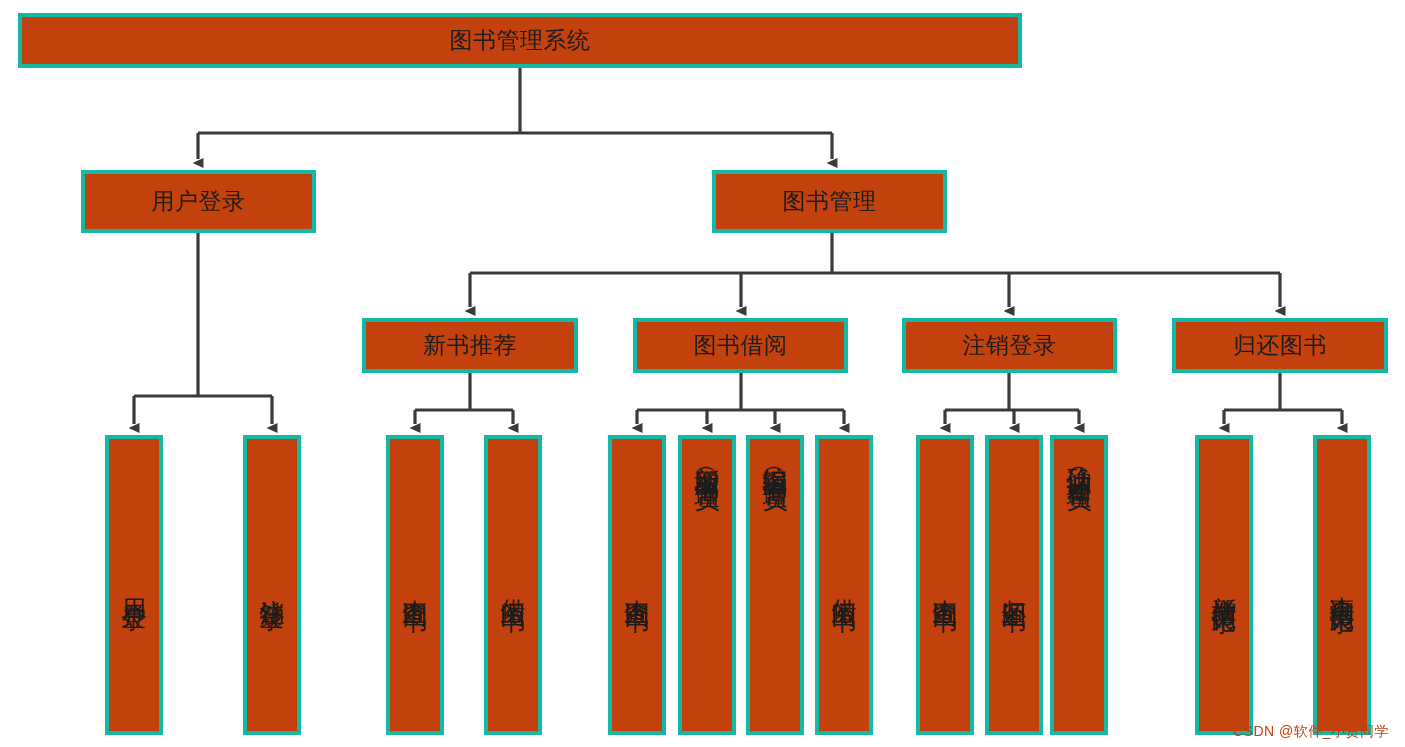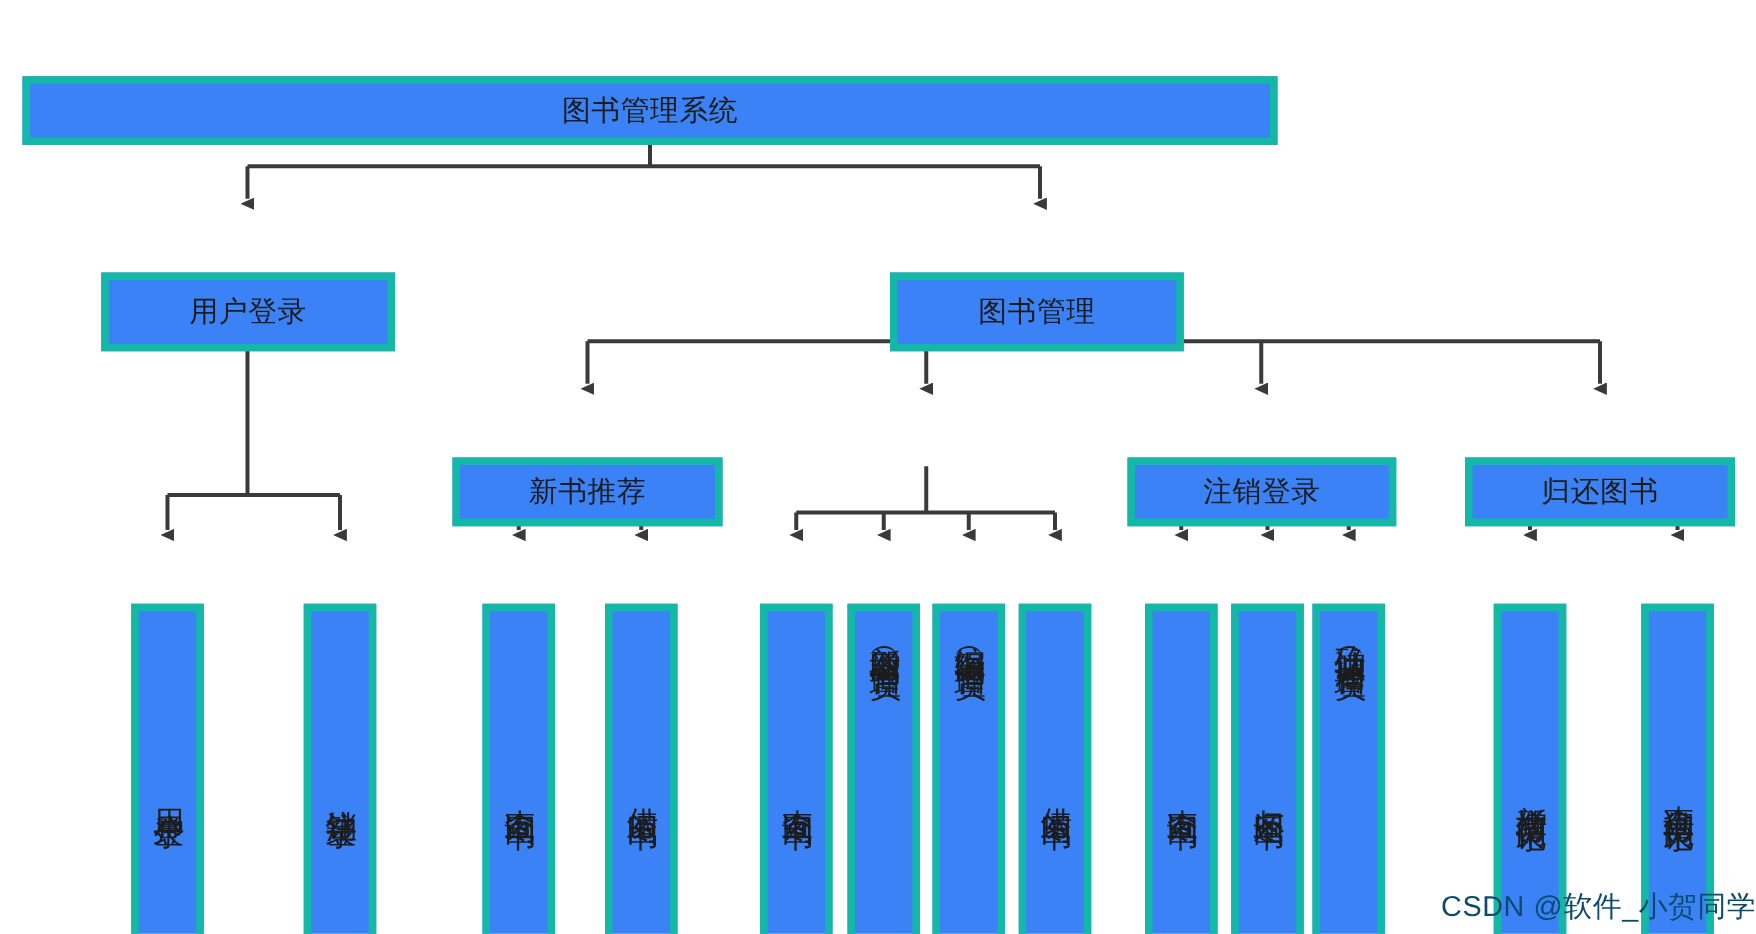--- a/index.html
+++ b/index.html
@@ -23,27 +23,26 @@
     position: absolute;
     left: 0;
     top: 0;
     width: 1405px;
     height: 747px;
     pointer-events: none;
   }
   .node {
     position: absolute;
     box-sizing: border-box;
-    background: #3b82f6;
-    border: 6px solid #14b8a6;
+    background: #c2410c;
+    border: 4px solid #14b8a6;
     display: flex;
     align-items: center;
     justify-content: center;
     overflow: hidden;
-    margin-top: 48px;
   }
   .node-label {
     color: #1c1c1c;
     line-height: 1.18;
     white-space: pre;
     text-align: center;
     letter-spacing: 0.5px;
   }
   .node.horizontal .node-label {
     font-size: 23px;
@@ -59,24 +58,24 @@
     font-size: 25px;
     letter-spacing: 3px;
     line-height: 1;
   }
   .node.vertical.centered {
     align-items: center;
     padding-top: 0;
   }
   .watermark {
     position: absolute;
-    right: 0;
+    right: 16px;
     bottom: 6px;
-    font-size: 23px;
-    color: #0c4a6e;
+    font-size: 14px;
+    color: #c2410c;
     letter-spacing: 0.5px;
     white-space: pre;
   }
 </style>
 </head>
 <body>
 
 <div id="diagram-root">
 
   <svg class="edges" viewBox="0 0 1405 747" xmlns="http://www.w3.org/2000/svg">
@@ -152,20 +151,23 @@
   <div class="node horizontal" id="node-l2-0" style="left: 81px; top: 170px; width: 235px; height: 63px;">
     <span class="node-label">用户登录</span>
   </div>
   <div class="node horizontal" id="node-l2-1" style="left: 712px; top: 170px; width: 235px; height: 63px;">
     <span class="node-label">图书管理</span>
   </div>
 
   <div class="node horizontal" id="node-l3-0" style="left: 362px; top: 318px; width: 216px; height: 55px; align-items: center;">
     <span class="node-label">新书推荐</span>
   </div>
+  <div class="node horizontal" id="node-l3-1" style="left: 633px; top: 318px; width: 215px; height: 55px;">
+    <span class="node-label">图书借阅</span>
+  </div>
   <div class="node horizontal" id="node-l3-2" style="left: 902px; top: 318px; width: 215px; height: 55px;">
     <span class="node-label">注销登录</span>
   </div>
   <div class="node horizontal" id="node-l3-3" style="left: 1172px; top: 318px; width: 216px; height: 55px;">
     <span class="node-label">归还图书</span>
   </div>
 
   <div class="node vertical centered" id="leaf-0" style="left: 105px; top: 435px; width: 58px; height: 300px;">
     <span class="node-label">用户登录</span>
   </div>

